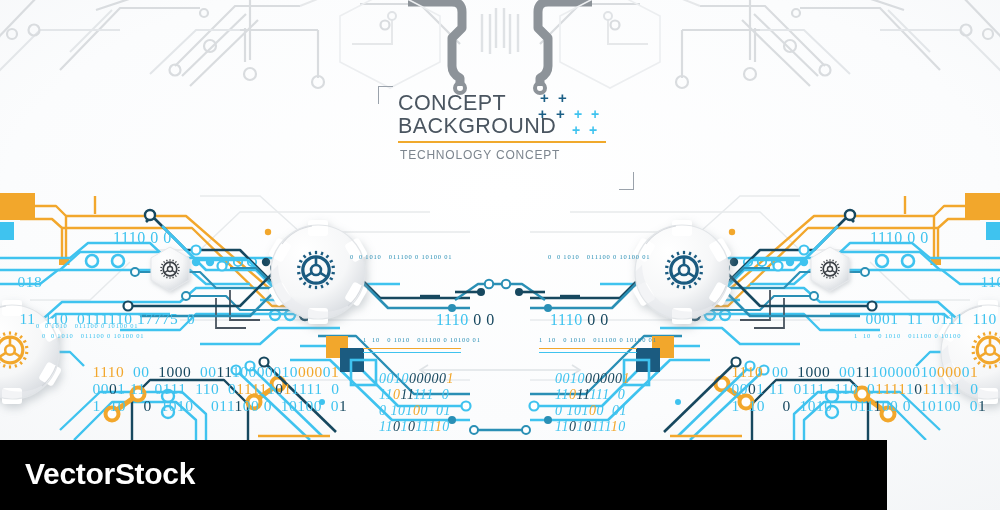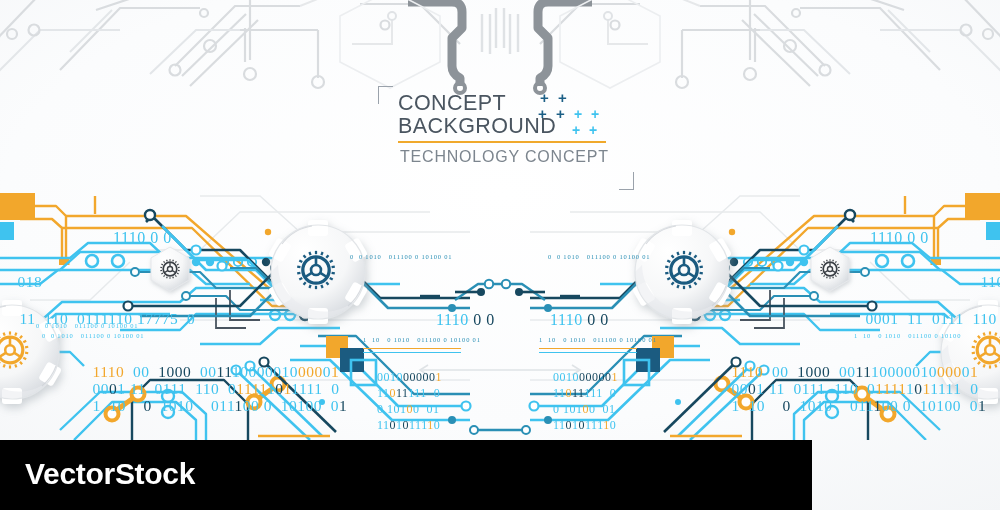--- a/index.html
+++ b/index.html
@@ -27,47 +27,47 @@
 
   .title-lines { position:absolute; left:20px; top:6px; }
   .title-lines .tl1, .title-lines .tl2 {
     font-size:21.5px; letter-spacing:0.4px; color:#4a5560;
     font-weight:400; line-height:23px; white-space:nowrap;
   }
   .rule {
     position:absolute; left:20px; top:55px; width:208px; height:1.6px; background:#f0a92c;
   }
   .subtitle {
-    position:absolute; left:22px; top:62px; font-size:16px; color:#7c858e;
+    position:absolute; left:22px; top:62px; font-size:12px; color:#7c858e;
     letter-spacing:0.8px; white-space:nowrap; font-weight:300;
   }
   
   .plus { position:absolute; font-weight:700; line-height:1; }
 
   
   .bin {
     position:absolute; white-space:pre; font-family:"Liberation Serif", serif;
     letter-spacing:0.5px;
   }
   .b-lg { font-size:15.5px; }
-  .b-md { font-size:12px; }
+  .b-md { font-size:14px;font-style:italic; }
   .b-sm { font-size:6.5px; letter-spacing:0.8px; }
   .b-xl { font-size:16px; }
 
   .c-cy { color:#3fc3ef;text-align:right; }      
   .c-dk { color:#17485f; }      
   .c-or { color:#f2a72c; }      
   .c-md { color:#2a8fb5; }      
 
   
   .minirule { position:absolute; height:1.4px; }
 
   
   #footer {
-    position:absolute; left:0; top:440px; width:812px; height:70px;
+    position:absolute; left:0; top:440px; width:887px; height:70px;
     background:#000; color:#fff;
   }
   #footer .brand {
     position:absolute; left:25px; top:17px; font-size:30px; font-weight:700;
     font-family:"Liberation Sans", sans-serif; letter-spacing:-0.3px;
   }
   #footer .url {
     position:absolute; right:25px; top:25px; font-size:19px; font-weight:400;
     font-family:"Liberation Sans", sans-serif;
   }

